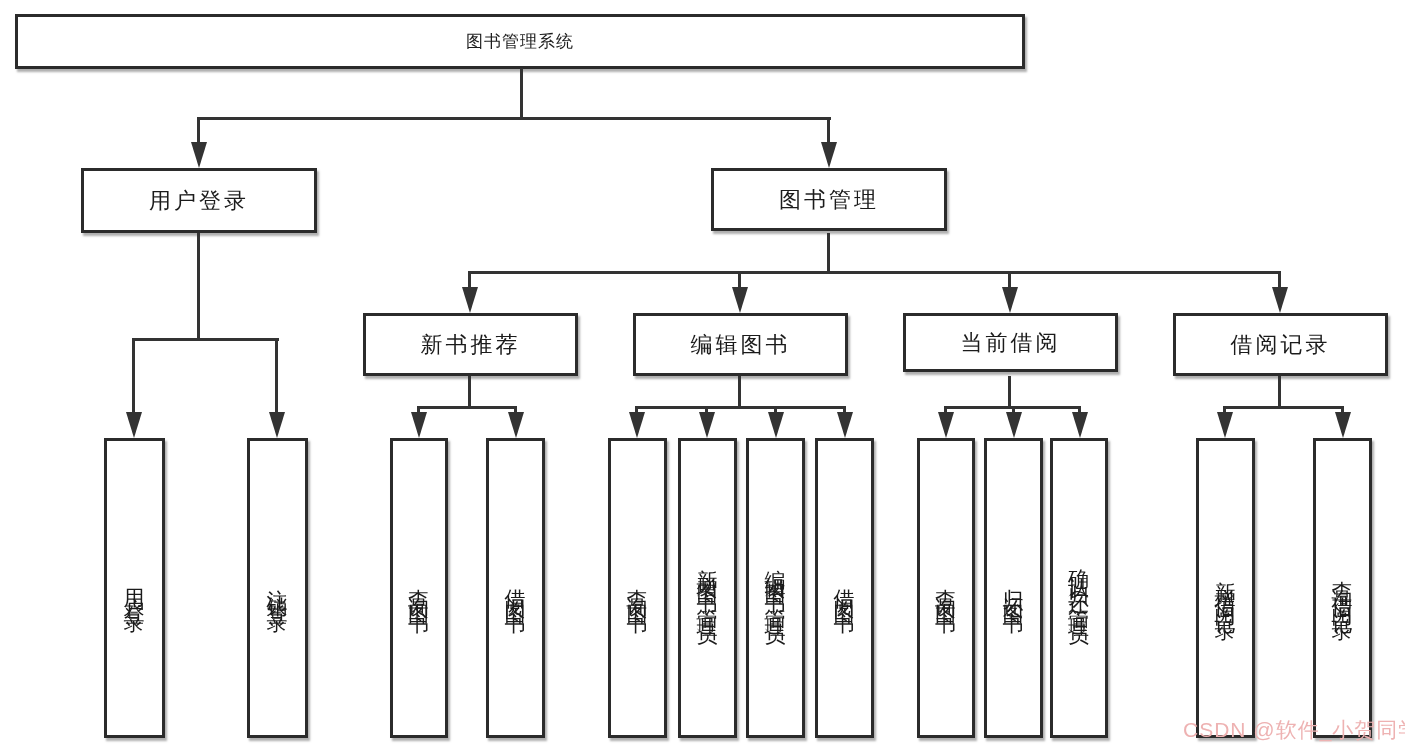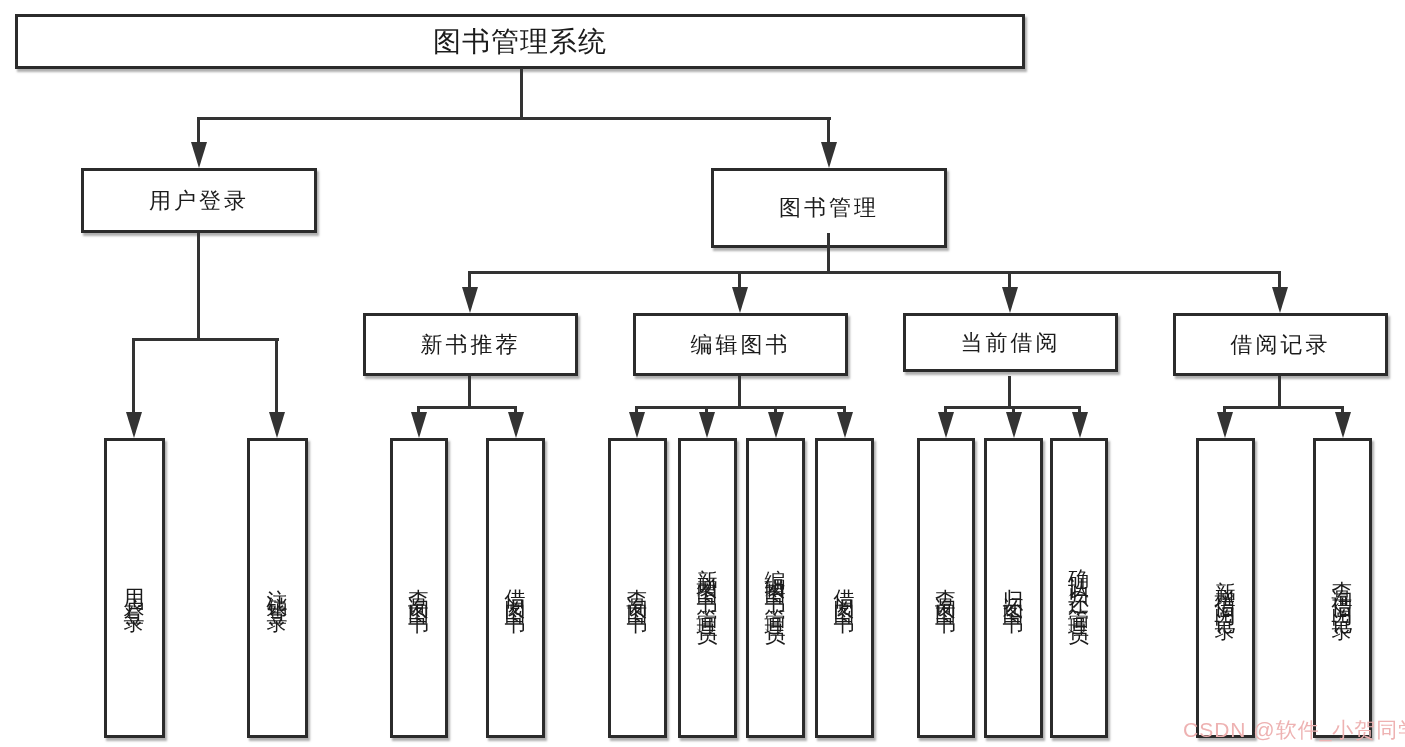--- a/index.html
+++ b/index.html
@@ -13,21 +13,21 @@
   .box{
     position:absolute;
     box-sizing:border-box;
     border:3px solid #2b2b2b;
     background:#ffffff;
     box-shadow:2px 3px 2px rgba(110,110,110,0.55);
     display:flex;align-items:center;justify-content:center;
     color:#1b1b1b;
   }
   .hbox{font-size:22px;letter-spacing:3px;white-space:nowrap;}
-  .rootbox{font-size:28px;letter-spacing:1px;}
+  .rootbox{font-size:17px;letter-spacing:1px;}
   .vbox span{
     writing-mode:vertical-rl;
     text-orientation:mixed;
     font-size:21px;
     letter-spacing:8px;
     color:#1b1b1b;
     line-height:1;
   }
   .vline{position:absolute;width:3px;background:#333333;}
   .hline{position:absolute;height:3px;background:#333333;}
@@ -55,21 +55,21 @@
   <div class="box hbox rootbox" style="left:15px;top:14px;width:1010px;height:55px;">图书管理系统</div>
 
   <div class="vline" style="left:520px;top:68px;height:52px;"></div>
   <div class="hline" style="left:197px;top:117px;width:634px;"></div>
   <div class="vline" style="left:197px;top:117px;height:30px;"></div>
   <div class="arrow" style="left:191px;top:142px;"></div>
   <div class="vline" style="left:827px;top:117px;height:30px;"></div>
   <div class="arrow" style="left:821px;top:142px;"></div>
 
   <div class="box hbox" style="left:81px;top:168px;width:236px;height:65px;">用户登录</div>
-  <div class="box hbox" style="left:711px;top:168px;width:236px;height:80px;">图书管理</div>
+  <div class="box hbox" style="left:711px;top:168px;width:236px;height:63px;">图书管理</div>
 
   <div class="vline" style="left:197px;top:233px;height:106px;"></div>
   <div class="hline" style="left:132px;top:338px;width:147px;"></div>
   <div class="vline" style="left:132px;top:338px;height:78px;"></div>
   <div class="arrow" style="left:126px;top:412px;"></div>
   <div class="vline" style="left:275px;top:338px;height:78px;"></div>
   <div class="arrow" style="left:269px;top:412px;"></div>
 
   <div class="vline" style="left:827px;top:233px;height:41px;"></div>
   <div class="hline" style="left:468px;top:271px;width:813px;"></div>

